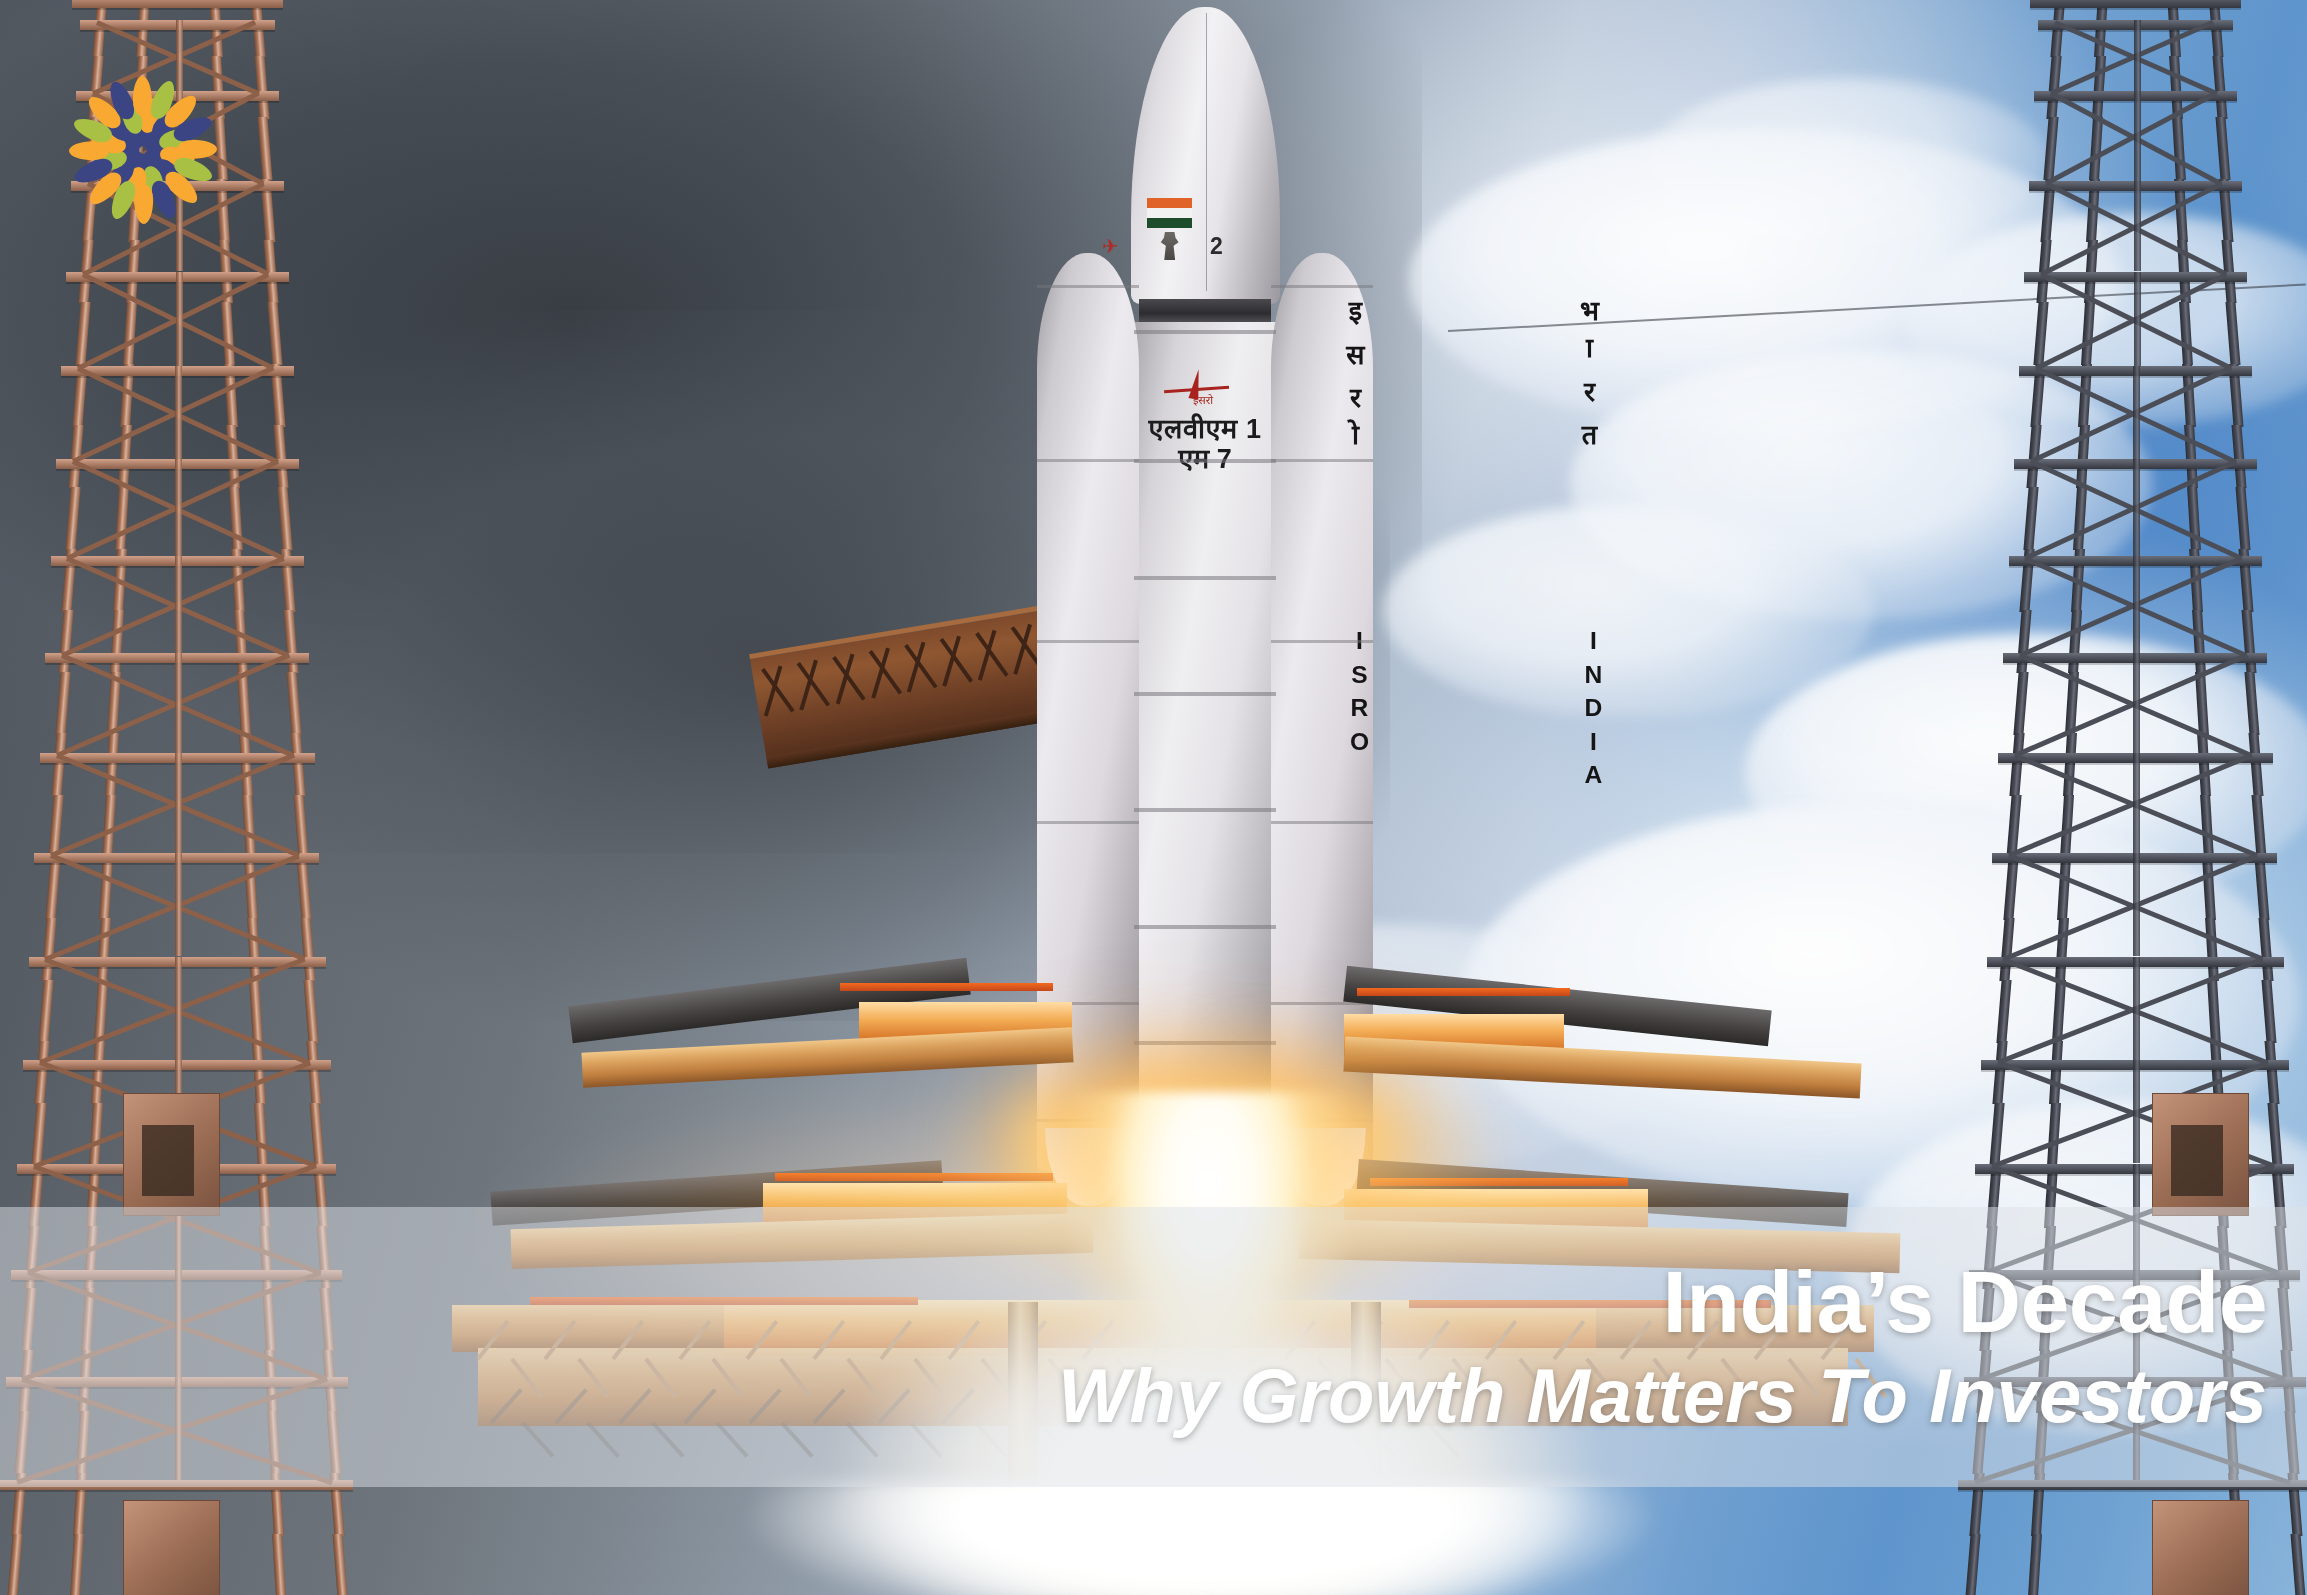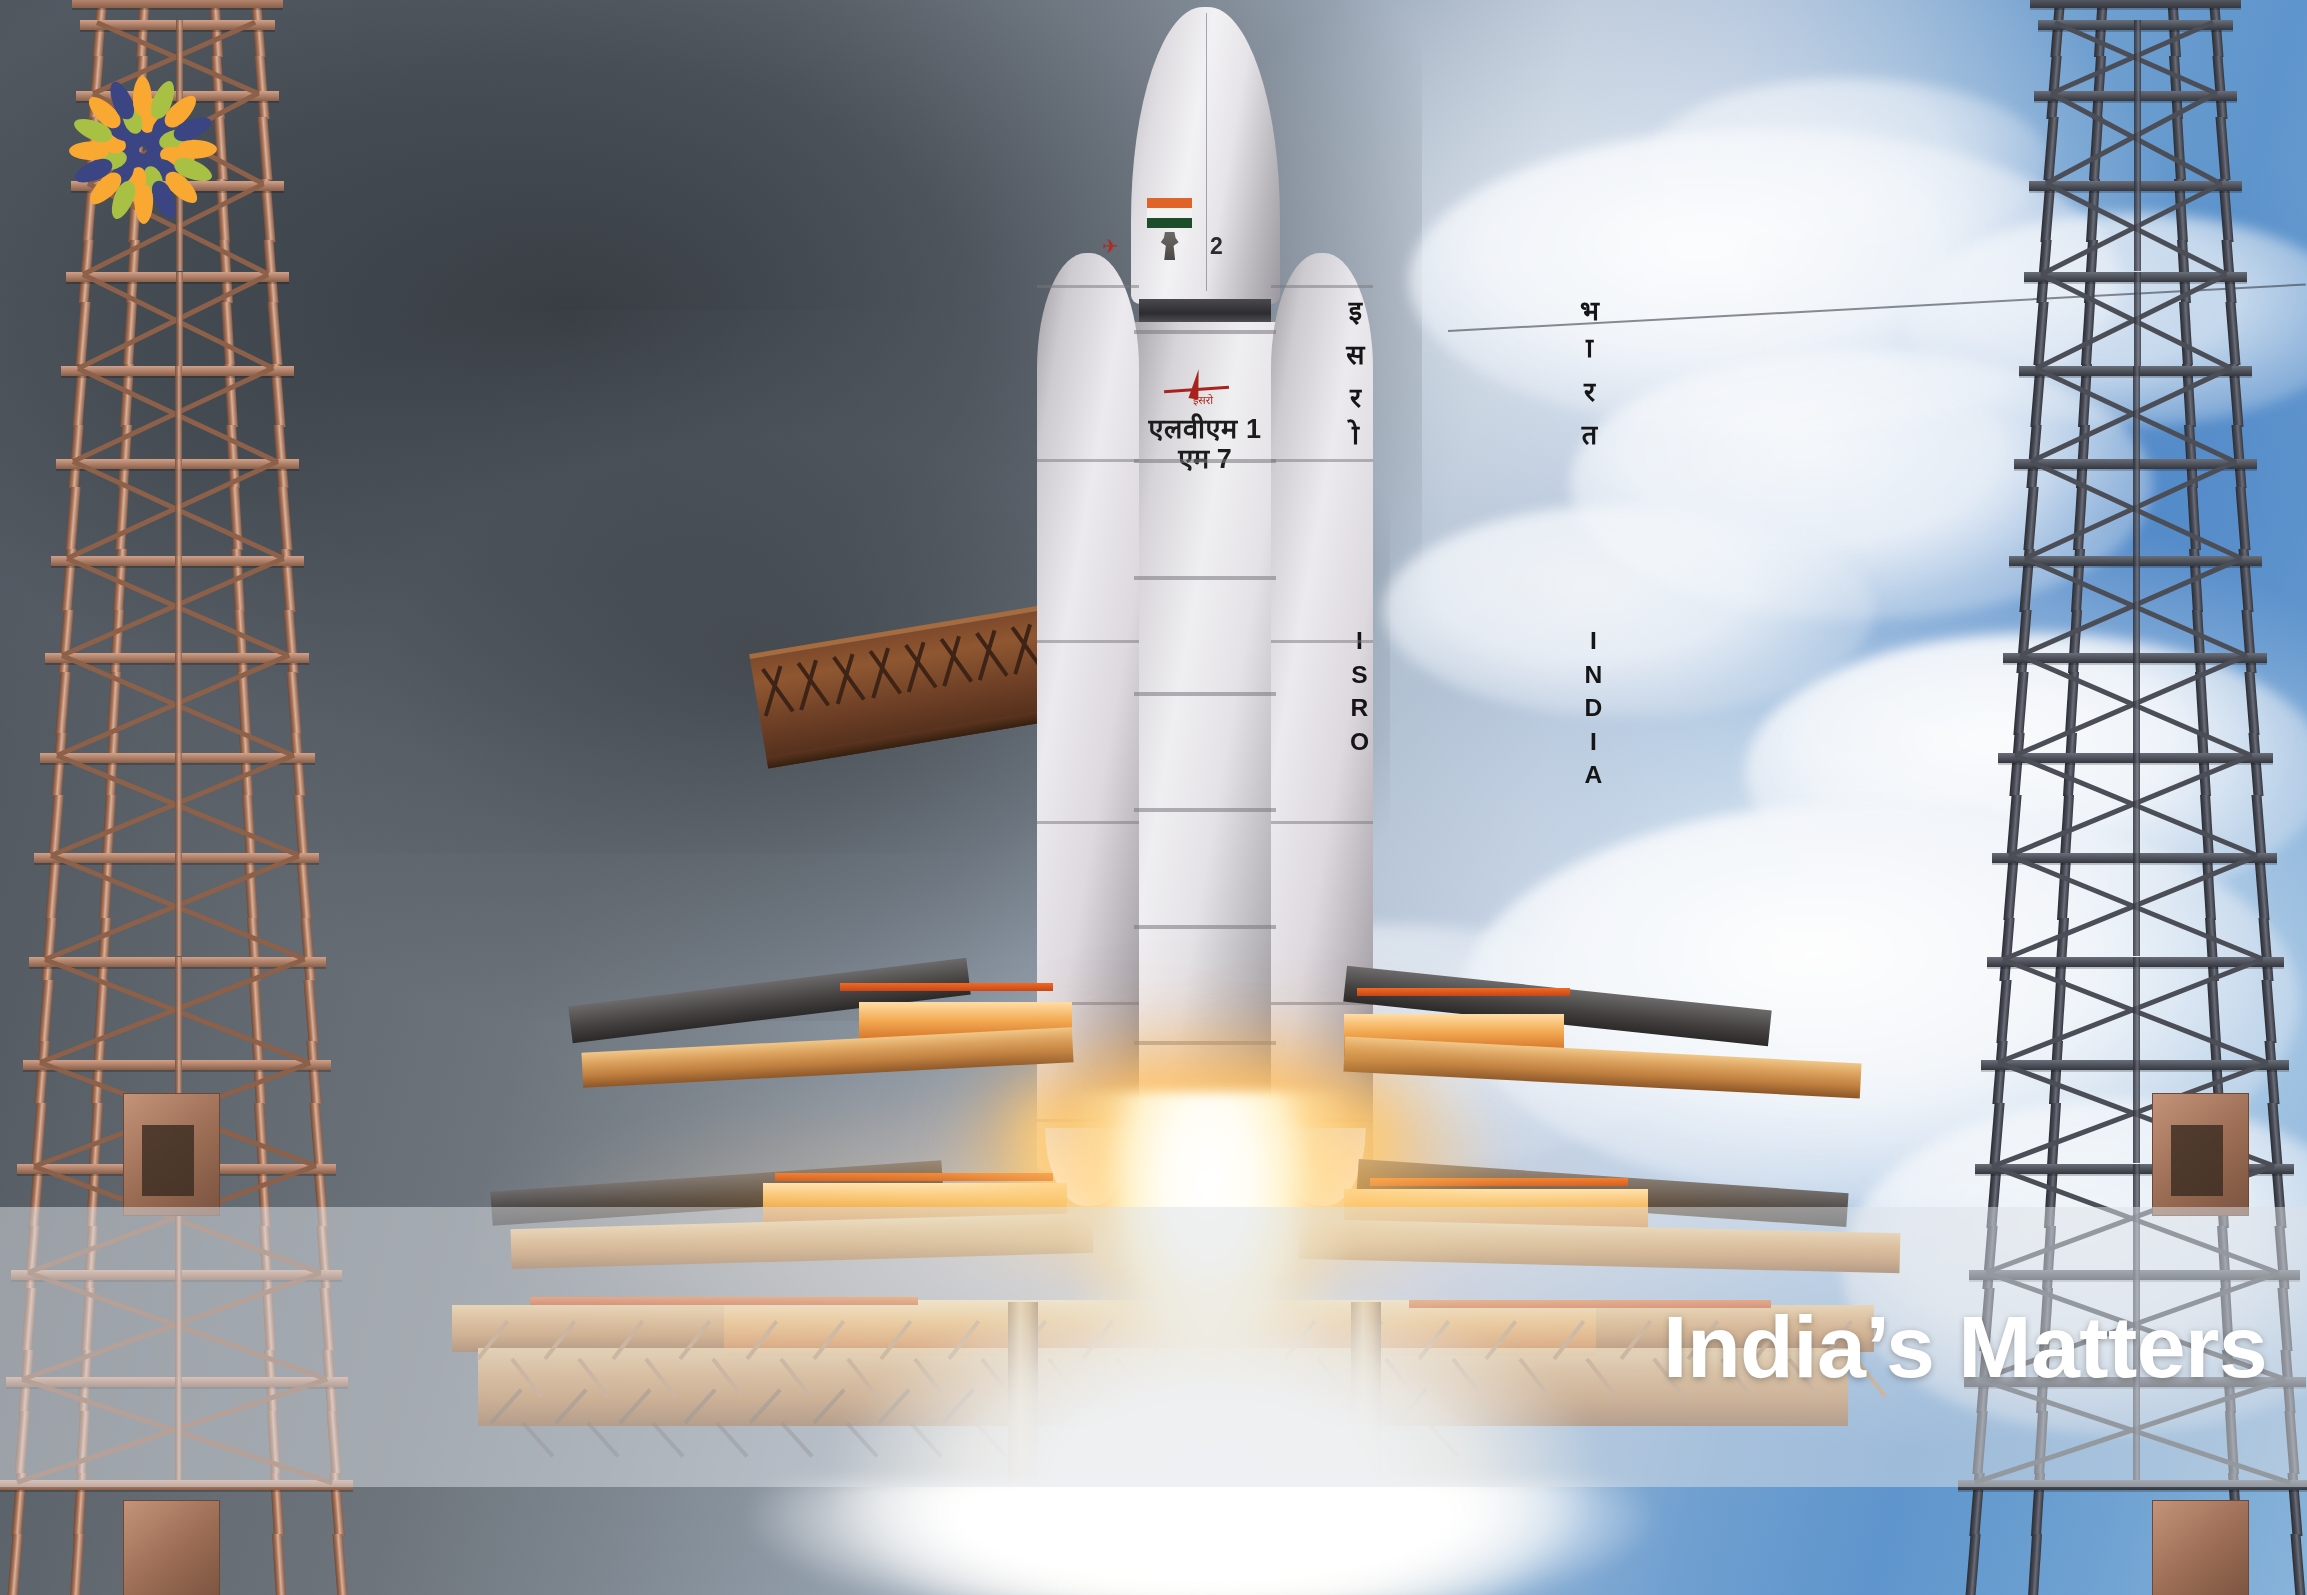--- a/index.html
+++ b/index.html
@@ -745,17 +745,18 @@
         <div class="petal" style="width: 19.4px; height: 40px; background: rgb(59, 69, 132); transform: translate(-50%, -50%) rotate(247deg) translateY(-54px);"></div>
         <div class="petal" style="width: 19.4px; height: 40px; background: rgb(249, 169, 50); transform: translate(-50%, -50%) rotate(269.5deg) translateY(-54px);"></div>
         <div class="petal" style="width: 19.4px; height: 40px; background: rgb(168, 192, 67); transform: translate(-50%, -50%) rotate(292deg) translateY(-54px);"></div>
         <div class="petal" style="width: 19.4px; height: 40px; background: rgb(249, 169, 50); transform: translate(-50%, -50%) rotate(314.5deg) translateY(-54px);"></div>
         <div class="petal" style="width: 19.4px; height: 40px; background: rgb(59, 69, 132); transform: translate(-50%, -50%) rotate(337deg) translateY(-54px);"></div>
         <div class="petal" style="width: 19.4px; height: 40px; background: rgb(249, 169, 50); transform: translate(-50%, -50%) rotate(359.5deg) translateY(-54px);"></div>
       </div>
   </div>
 
   <div class="band">
-    <div class="band-title">India’s Matters</div>
+    <div class="band-title">India’s Decade</div>
+    <div class="band-sub">Why Growth Matters To Investors</div>
   </div>
 
 </div>
 
 
 </body></html>

